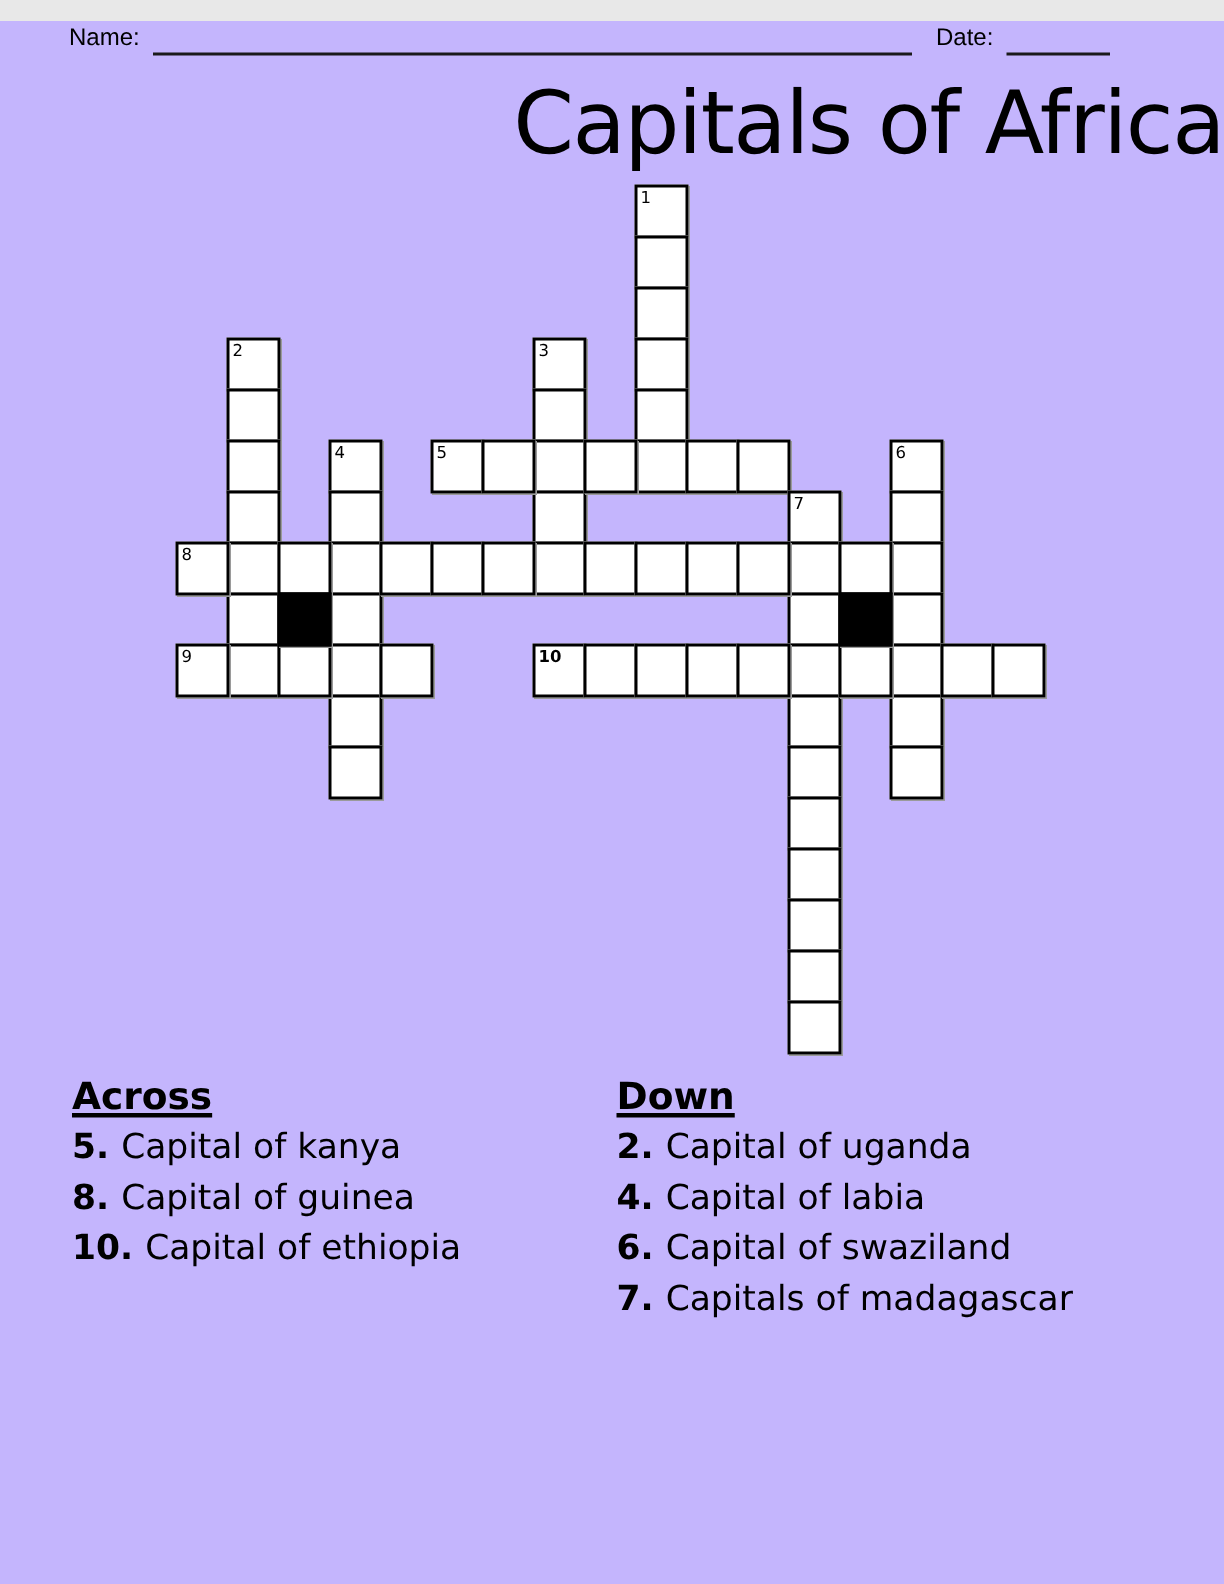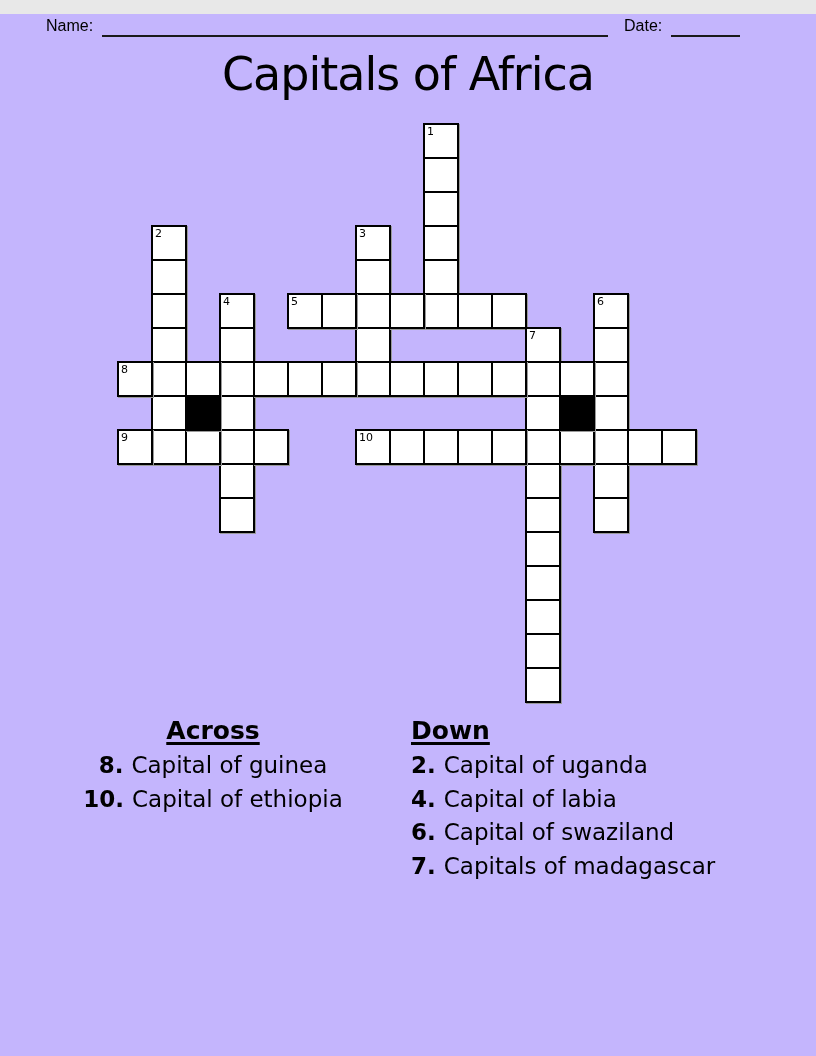--- a/index.html
+++ b/index.html
@@ -32,22 +32,22 @@
   }
   .name-line { left: 102px; width: 506px; }
   .date-line { left: 671px; width: 69px; }
   
   .title {
     position: absolute;
     top: 31px;
     left: 0;
     right: 0;
     margin: 0;
-    text-align: center;
-    font-size: 46px;
+    text-align: right;
+    font-size: 58px;
     font-weight: 400;
     letter-spacing: -1px;
     line-height: 1.3;
     color: #000;
   }
   
   #grid { position: absolute; left: 0; top: 0; }
   .cell {
     position: absolute;
     width: 36px;
@@ -62,21 +62,21 @@
     position: absolute;
     top: 0;
     left: 2px;
     font-size: 11px;
     line-height: 13px;
     letter-spacing: 0;
     color: #000;
   }
   
   .clues { position: absolute; top: 701px; }
-  .clues.across { left: 48px; width: 330px; text-align: center; }
+  .clues.across { left: 48px; width: 330px; }
   .clues.down  { left: 411px; width: 360px; }
   .clue-heading {
     font-size: 25px;
     font-weight: 700;
     line-height: 31px;
     text-decoration: underline;
     text-decoration-thickness: 3px;
     text-underline-offset: 3px;
     margin-bottom: 3px;
   }
@@ -173,37 +173,40 @@
       <div class="cell" style="left: 389px; top: 347px;"></div>
       <div class="cell" style="left: 423px; top: 347px;"></div>
       <div class="cell" style="left: 457px; top: 347px;"></div>
       <div class="cell" style="left: 491px; top: 347px;"></div>
       <div class="cell" style="left: 559px; top: 347px;"></div>
       <div class="cell" style="left: 117px; top: 415px;">
         <span class="cellnum">9</span>
       </div>
       <div class="cell" style="left: 185px; top: 415px;"></div>
       <div class="cell" style="left: 253px; top: 415px;"></div>
-      <div class="cell" style="left: 355px; top: 415px;">
+      <div class="cell" style="left: 355px; top: 415px; font-weight: bold;">
         <span class="cellnum">10</span>
       </div>
       <div class="cell" style="left: 389px; top: 415px;"></div>
       <div class="cell" style="left: 423px; top: 415px;"></div>
       <div class="cell" style="left: 457px; top: 415px;"></div>
       <div class="cell" style="left: 491px; top: 415px;"></div>
       <div class="cell" style="left: 559px; top: 415px;"></div>
       <div class="cell" style="left: 627px; top: 415px;"></div>
       <div class="cell" style="left: 661px; top: 415px;"></div>
       <div class="cell black" style="left: 185px; top: 381px;"></div>
       <div class="cell black" style="left: 559px; top: 381px;"></div>
     </div>
 
   <div class="clues across">
     <div class="clue-heading">Across</div>
     <div class="clue-item">
+      <span class="clue-num">5.</span><span class="clue-text">Capital of kanya</span>
+    </div>
+    <div class="clue-item">
       <span class="clue-num">8.</span><span class="clue-text">Capital of guinea</span>
     </div>
     <div class="clue-item">
       <span class="clue-num">10.</span><span class="clue-text">Capital of ethiopia</span>
     </div>
   </div>
 
   <div class="clues down">
     <div class="clue-heading">Down</div>
     <div class="clue-item">

